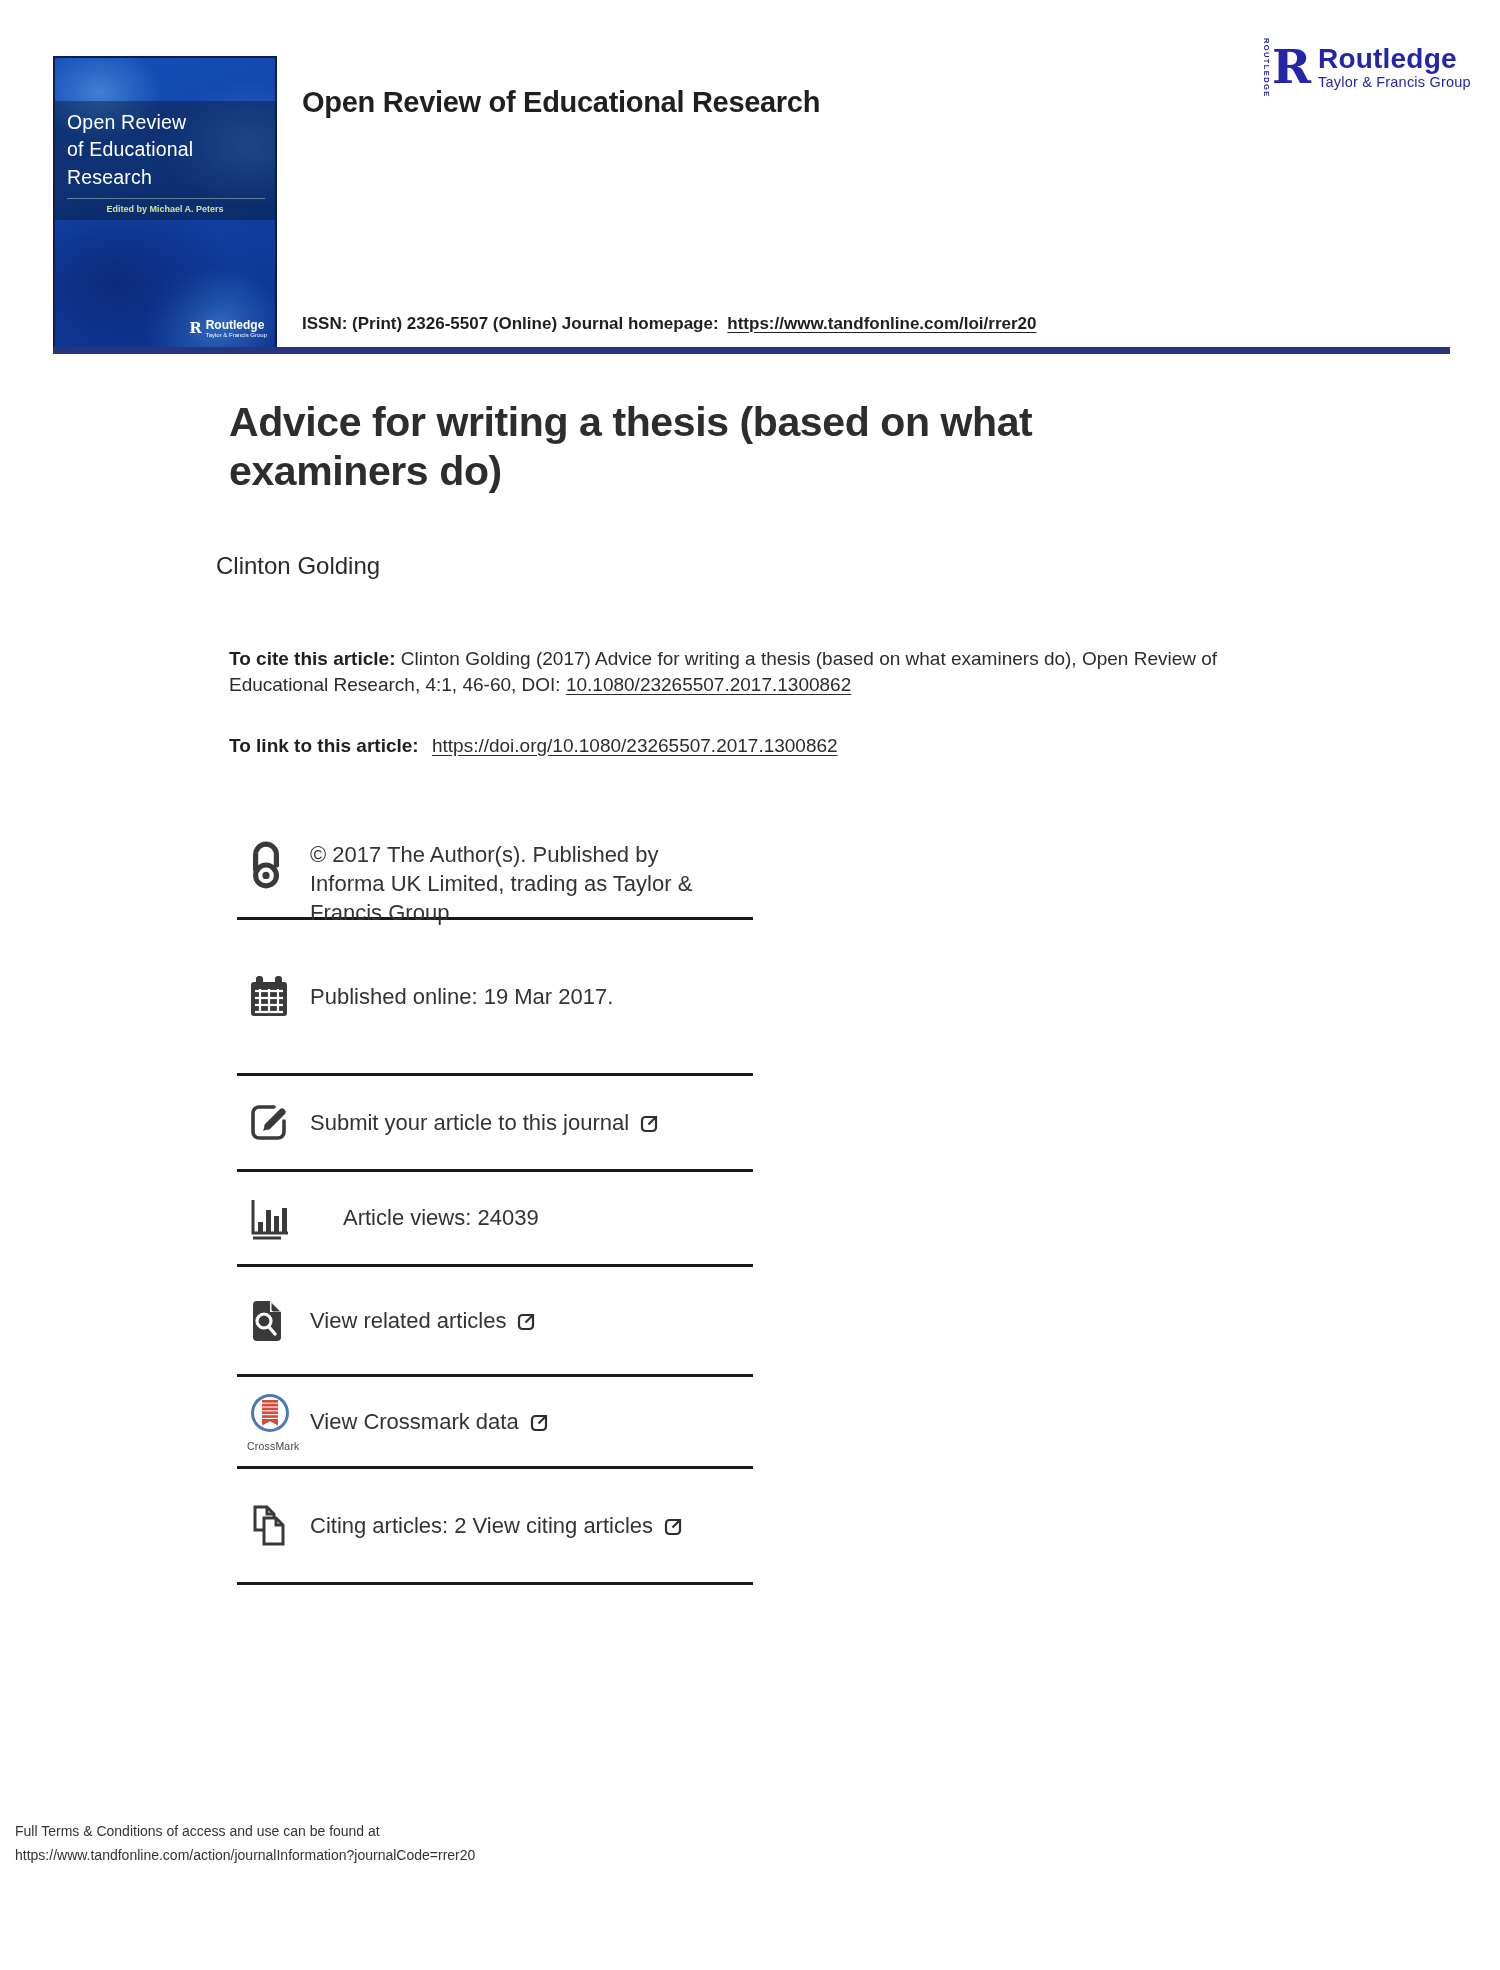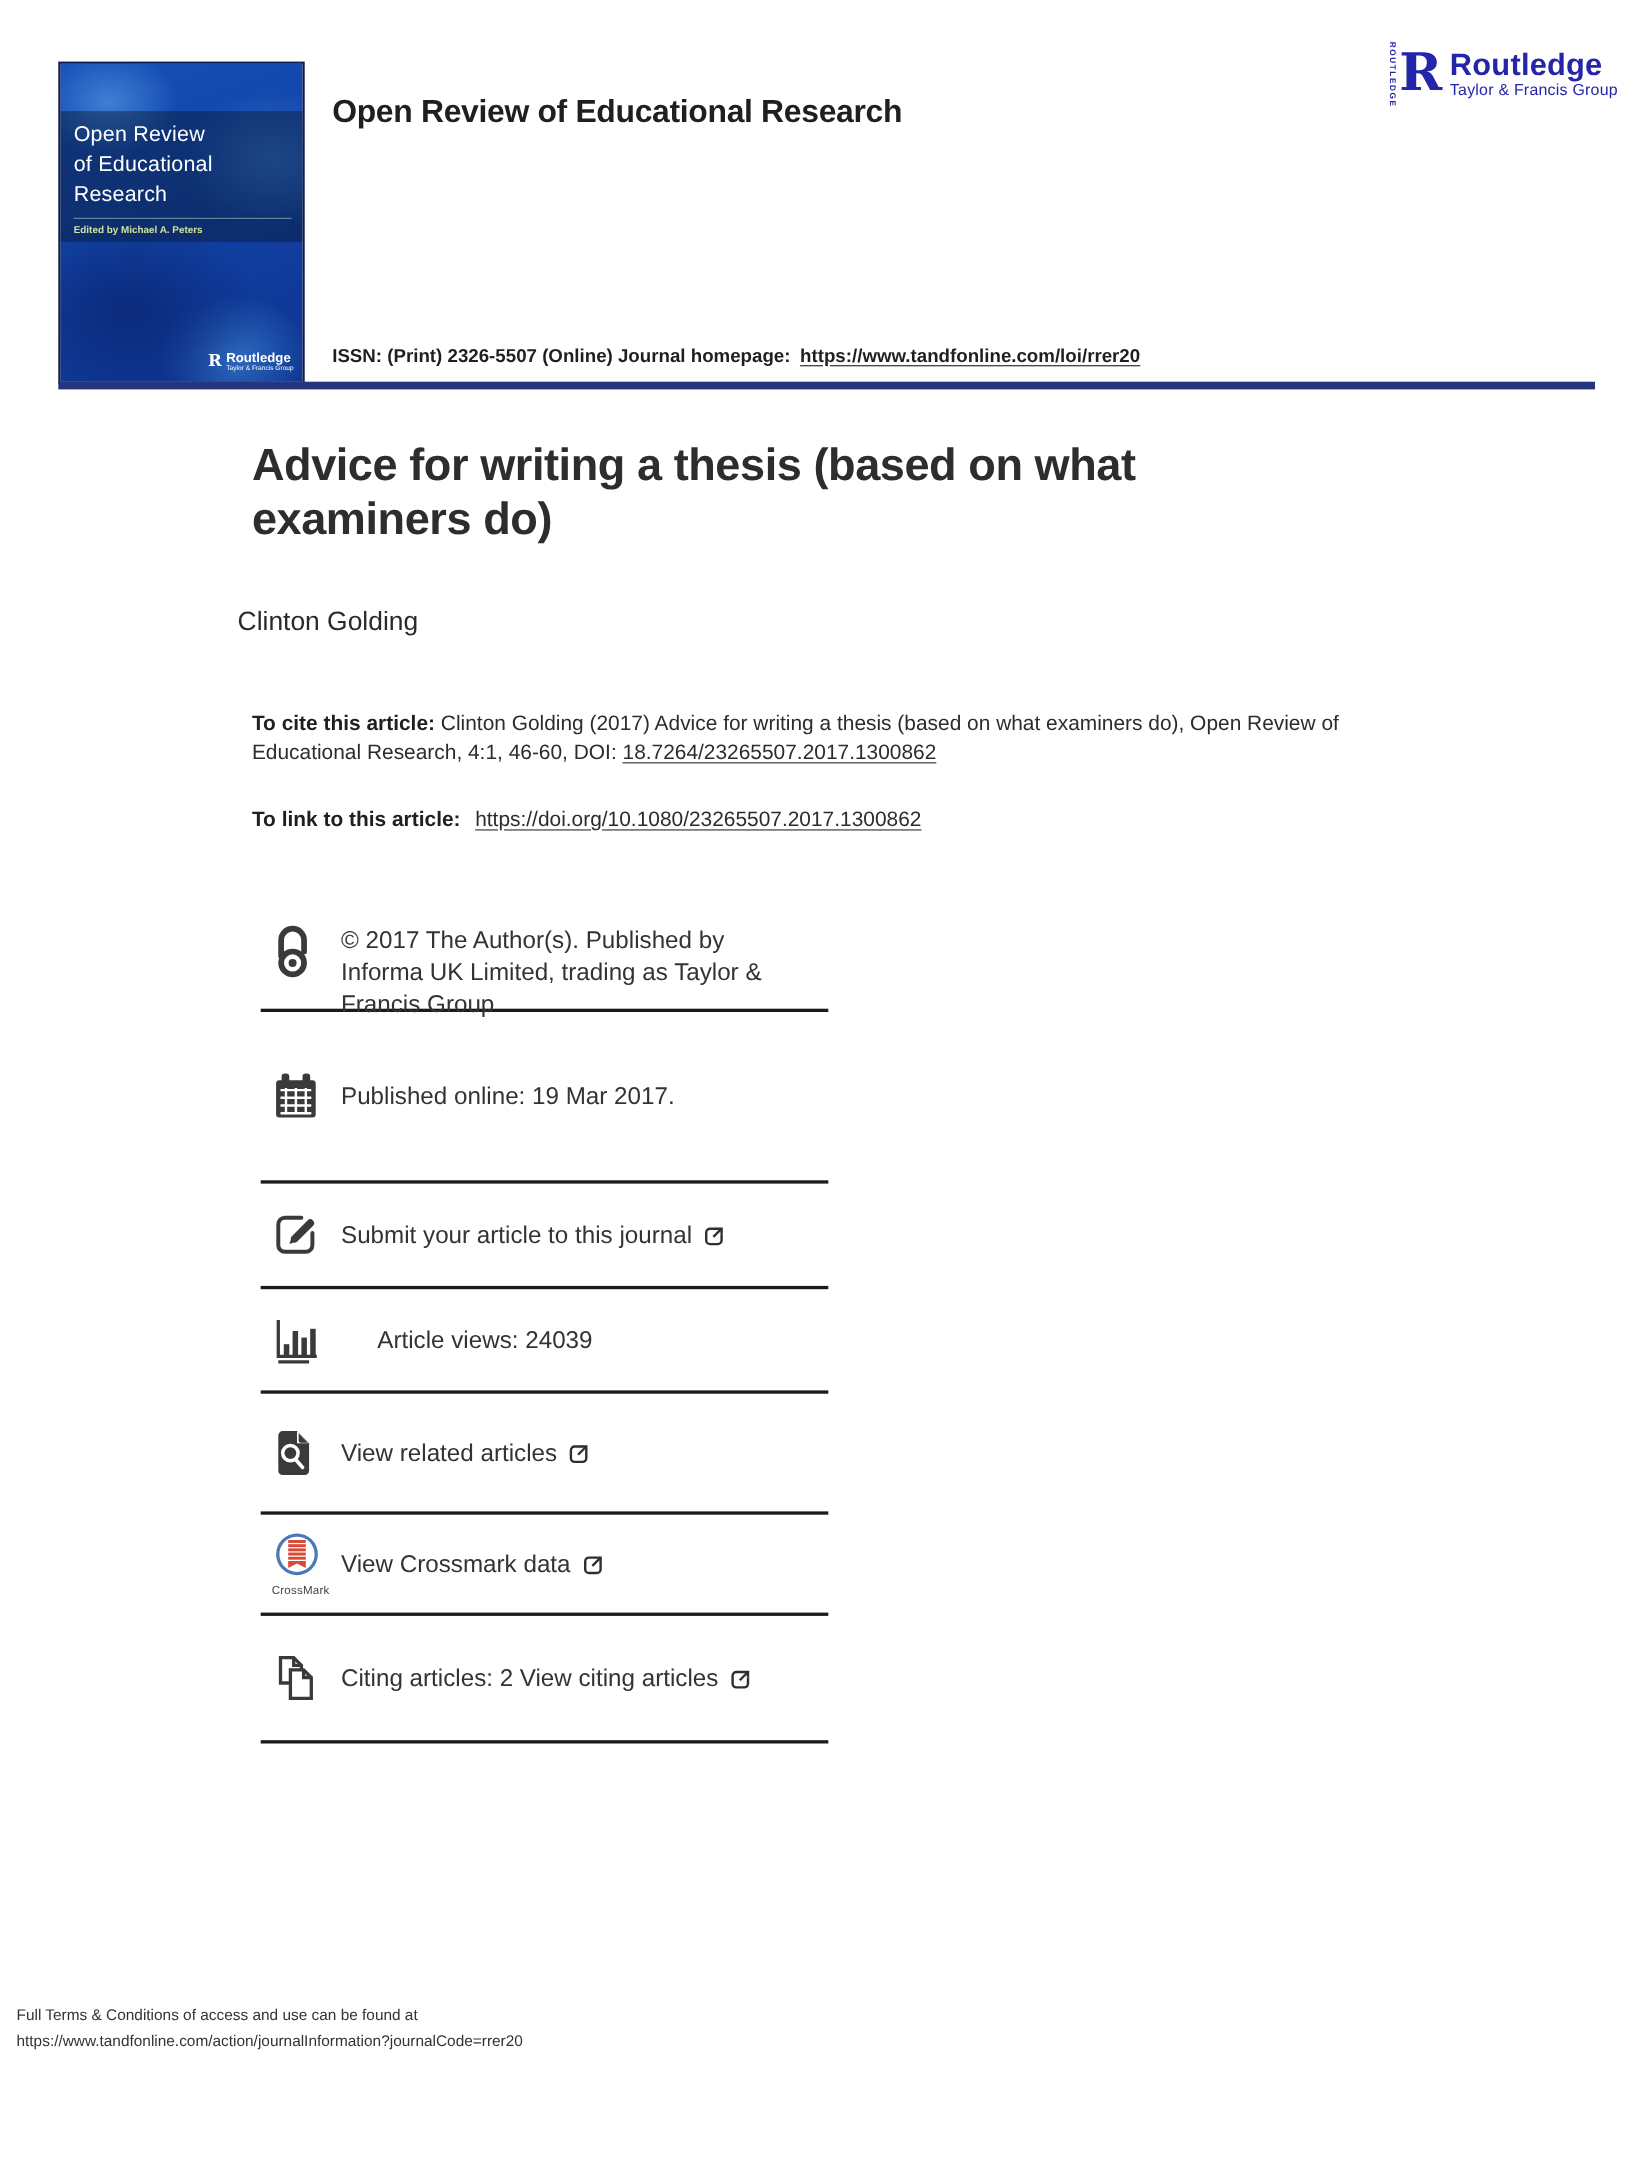--- a/index.html
+++ b/index.html
@@ -13,21 +13,21 @@
     background:
       radial-gradient(90px 70px at 20% 12%, #3f7fd4 0%, rgba(63,127,212,0) 70%),
       radial-gradient(120px 90px at 88% 30%, #2e6ac8 0%, rgba(46,106,200,0) 70%),
       radial-gradient(160px 120px at 28% 78%, #0b2a7a 0%, rgba(11,42,122,0) 75%),
       radial-gradient(100px 80px at 72% 92%, #2f6cc0 0%, rgba(47,108,192,0) 70%),
       linear-gradient(160deg,#1550b8 0%,#1243a6 45%,#0d3390 100%);}
   .cover-band{position:absolute;left:0;top:43px;width:100%;box-sizing:border-box;
     background:rgba(8,22,40,0.42);padding:8px 10px 4px 12px;}
   .cover-title{color:#ffffff;font-weight:300;font-size:19.5px;line-height:1.4;letter-spacing:.2px;}
   .cover-sep{border-top:1px solid rgba(200,230,200,0.45);margin-top:7px;}
-  .cover-edited{text-align:left;color:#cfe29e;font-size:9px;font-weight:600;padding:5px 2px 2px 0;}
+  .cover-edited{text-align:center;color:#cfe29e;font-size:9px;font-weight:600;padding:5px 2px 2px 0;}
   .cover-imprint{position:absolute;right:8px;bottom:8px;display:flex;align-items:center;color:#fff;}
   .imprint-r{font-family:"DejaVu Serif","Liberation Serif",serif;font-weight:700;font-size:15px;
     line-height:1;margin-right:4px;}
   .imprint-text{display:flex;flex-direction:column;}
   .imprint-name{font-size:12px;font-weight:700;line-height:1.1;}
   .imprint-group{font-size:6px;line-height:1.2;}
 
   
   .journal-title{position:absolute;left:302px;top:86px;margin:0;
     font-size:29px;font-weight:700;letter-spacing:-0.3px;color:#1f1f1f;}
@@ -115,21 +115,21 @@
 
   <div class="navy-rule"></div>
 
   <h2 class="article-title"><span>Advice for writing a thesis (based on what</span><br><span>examiners do)</span></h2>
 
   <div class="article-author">Clinton Golding</div>
 
   <p class="cite">
     <strong>To cite this article:</strong>
     <span>Clinton Golding (2017) Advice for writing a thesis (based on what examiners do), Open Review of Educational Research, 4:1, 46-60, DOI:</span>
-    <a href="#">18.7264/23265507.2017.1300862</a>
+    <a href="#">10.1080/23265507.2017.1300862</a>
   </p>
 
   <p class="link-line">
     <strong>To link to this article:</strong>
     <a href="#">https://doi.org/10.1080/23265507.2017.1300862</a>
   </p>
 
   <div class="actions">
 
     <div class="action-row r1">

